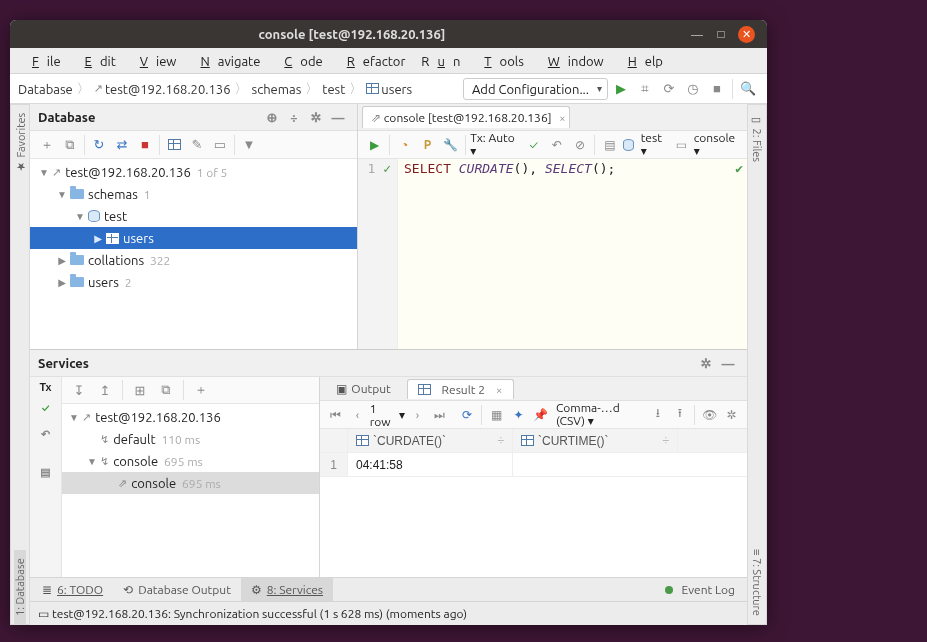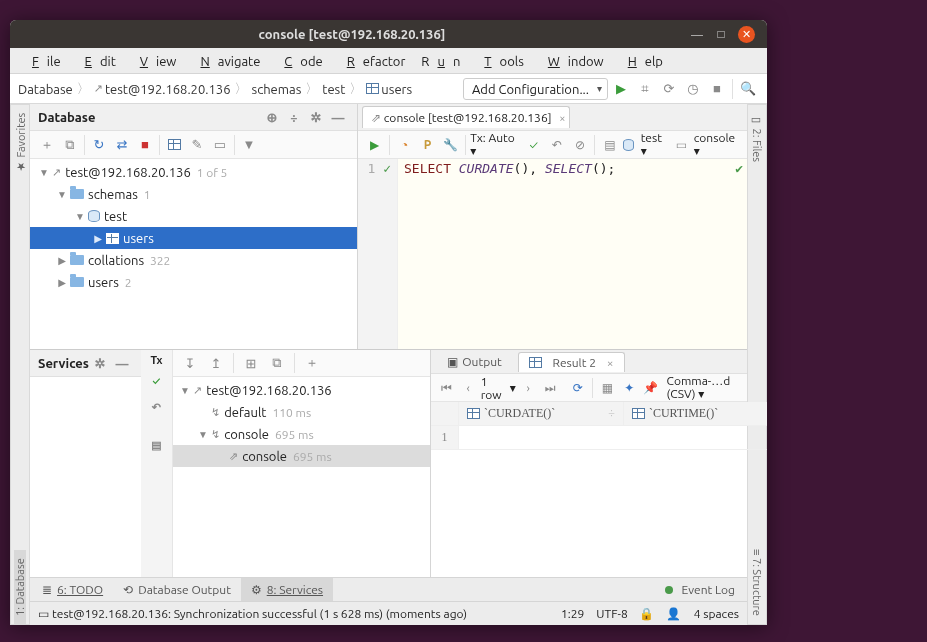--- a/index.html
+++ b/index.html
@@ -54,35 +54,35 @@
 .edtab{height:22px;background:#fff;border:1px solid #ccc;border-bottom:none;padding:0 18px 0 8px;display:flex;align-items:center;border-radius:3px 3px 0 0;position:relative;font-size:12px}
 .edtab .x{position:absolute;right:4px;color:#999;font-size:11px}
 .edtb{height:28px;background:#fafafa;border-bottom:1px solid #e5e5e5;display:flex;align-items:center;padding:0 6px;gap:2px;font-size:12px}
 .edtb .r{margin-left:auto;display:flex;align-items:center;gap:2px}
 .codearea{flex:1;display:flex;font-family:"DejaVu Sans Mono","Consolas",monospace;font-size:13px;background:#fff;position:relative}
 .gutter{width:40px;background:#f3f3f3;color:#aaa;text-align:right;padding:2px 6px 0 0;border-right:1px solid #eee}
 .code{flex:1;padding:2px 6px;background:#fffef5;white-space:pre}
 .kw{color:#7f1d1d;font-weight:normal}.fn{color:#5a3a78;font-style:italic}
 .chk{position:absolute;right:4px;top:2px;color:#4a9a4a}
 
-.services{height:228px;border-top:1px solid #ccc;display:flex;background:#fff}
+.services{height:228px;border-top:1px solid #ccc;display:flex;flex-direction:column;background:#fff}
 .svsplit{flex:1;display:flex;min-height:0}
 .svleft{width:290px;border-right:1px solid #d5d5d5;display:flex}
 .svlg{width:32px;background:#f4f4f4;border-right:1px solid #e5e5e5;display:flex;flex-direction:column;align-items:center;padding-top:4px;gap:4px;font-size:11px;font-weight:bold}
 .svcol{flex:1;display:flex;flex-direction:column}
 .svtb{height:27px;background:#fafafa;border-bottom:1px solid #e5e5e5;display:flex;align-items:center;padding:0 6px;gap:4px}
 .svtree{flex:1;padding:2px 0;font-size:13px}
 .svtree .trow.selgrey{background:#dcdcdc}
 
 .svright{flex:1;display:flex;flex-direction:column}
 .svrtabs{height:24px;background:#f0f0f0;border-bottom:1px solid #e0e0e0;display:flex;align-items:center;padding-left:6px;gap:6px;font-size:12px}
 .rtab{height:20px;padding:0 10px;display:flex;align-items:center;gap:4px;border-radius:3px 3px 0 0;color:#555;position:relative}
 .rtab.act{background:#fff;border:1px solid #ccc;border-bottom:none}
 .svrtb{height:28px;background:#fafafa;border-bottom:1px solid #e5e5e5;display:flex;align-items:center;padding:0 6px;gap:3px;font-size:12px}
-.grid{flex:1;font-family:Liberation Serif, serif;font-size:12px;position:relative}
+.grid{flex:1;font-family:Liberation Sans, sans-serif;font-size:12px;position:relative}
 .grow{display:flex;height:24px;align-items:center;border-bottom:1px solid #eee}
 .ghdr{background:#f3f3f3;color:#555}
 .gc{padding:0 8px;border-right:1px solid #eee;display:flex;align-items:center;height:100%;gap:4px;white-space:nowrap}
 .gc0{width:28px;justify-content:center;background:#f3f3f3;color:#888}
 .gc1{width:165px}.gc2{width:165px}
 .sort{color:#bbb;margin-left:auto}
 
 .bottombar{height:24px;background:#ececec;border-top:1px solid #d5d5d5;display:flex;align-items:center;padding:0 2px;font-size:12px}
 .bottab{padding:0 10px;height:100%;display:flex;align-items:center;gap:5px;color:#555}
 .bottab.act{background:#d8d8d8}
@@ -330,46 +330,40 @@
                     <span class="sort">÷</span>
                   </div>
                <div class="gc gc2">
                     <span class="icon-table"></span>
                     <span>`CURTIME()`</span>
                     <span class="sort">÷</span>
                   </div>
              </div>
              <div class="grow">
                <div class="gc gc0">1</div>
+               <div class="gc gc2">04:41:58</div>
              </div>
            </div>
          </div>
        </div>
      </div>
 
      <div class="bottombar">
        <div class="bottab">≣ <span class="ul">6: TODO</span></div>
        <div class="bottab">⟲ <span>Database Output</span></div>
        <div class="bottab act">⚙ <span class="ul">8: Services</span></div>
        <div style="flex:1"></div>
        <div class="bottab">
             <span class="green-dot"></span>
             <span>Event Log</span>
           </div>
      </div>
 
      <div class="statusbar">
        <span>▭ <span>test@192.168.20.136: Synchronization successful (1 s 628 ms) (moments ago)</span></span>
-       <div class="r">
-         <span>1:29</span>
-         <span>UTF-8</span>
-         <span>🔒</span>
-         <span>👤</span>
-         <span>4 spaces</span>
-       </div>
      </div>
    </div>
 
    <div class="rightgutter">
      <span style="padding:8px 0">▭ <span>2: Files</span></span>
      <span style="padding:8px 0;margin-top:auto">≡ <span>7: Structure</span></span>
    </div>
  </div>
 </div>
 

